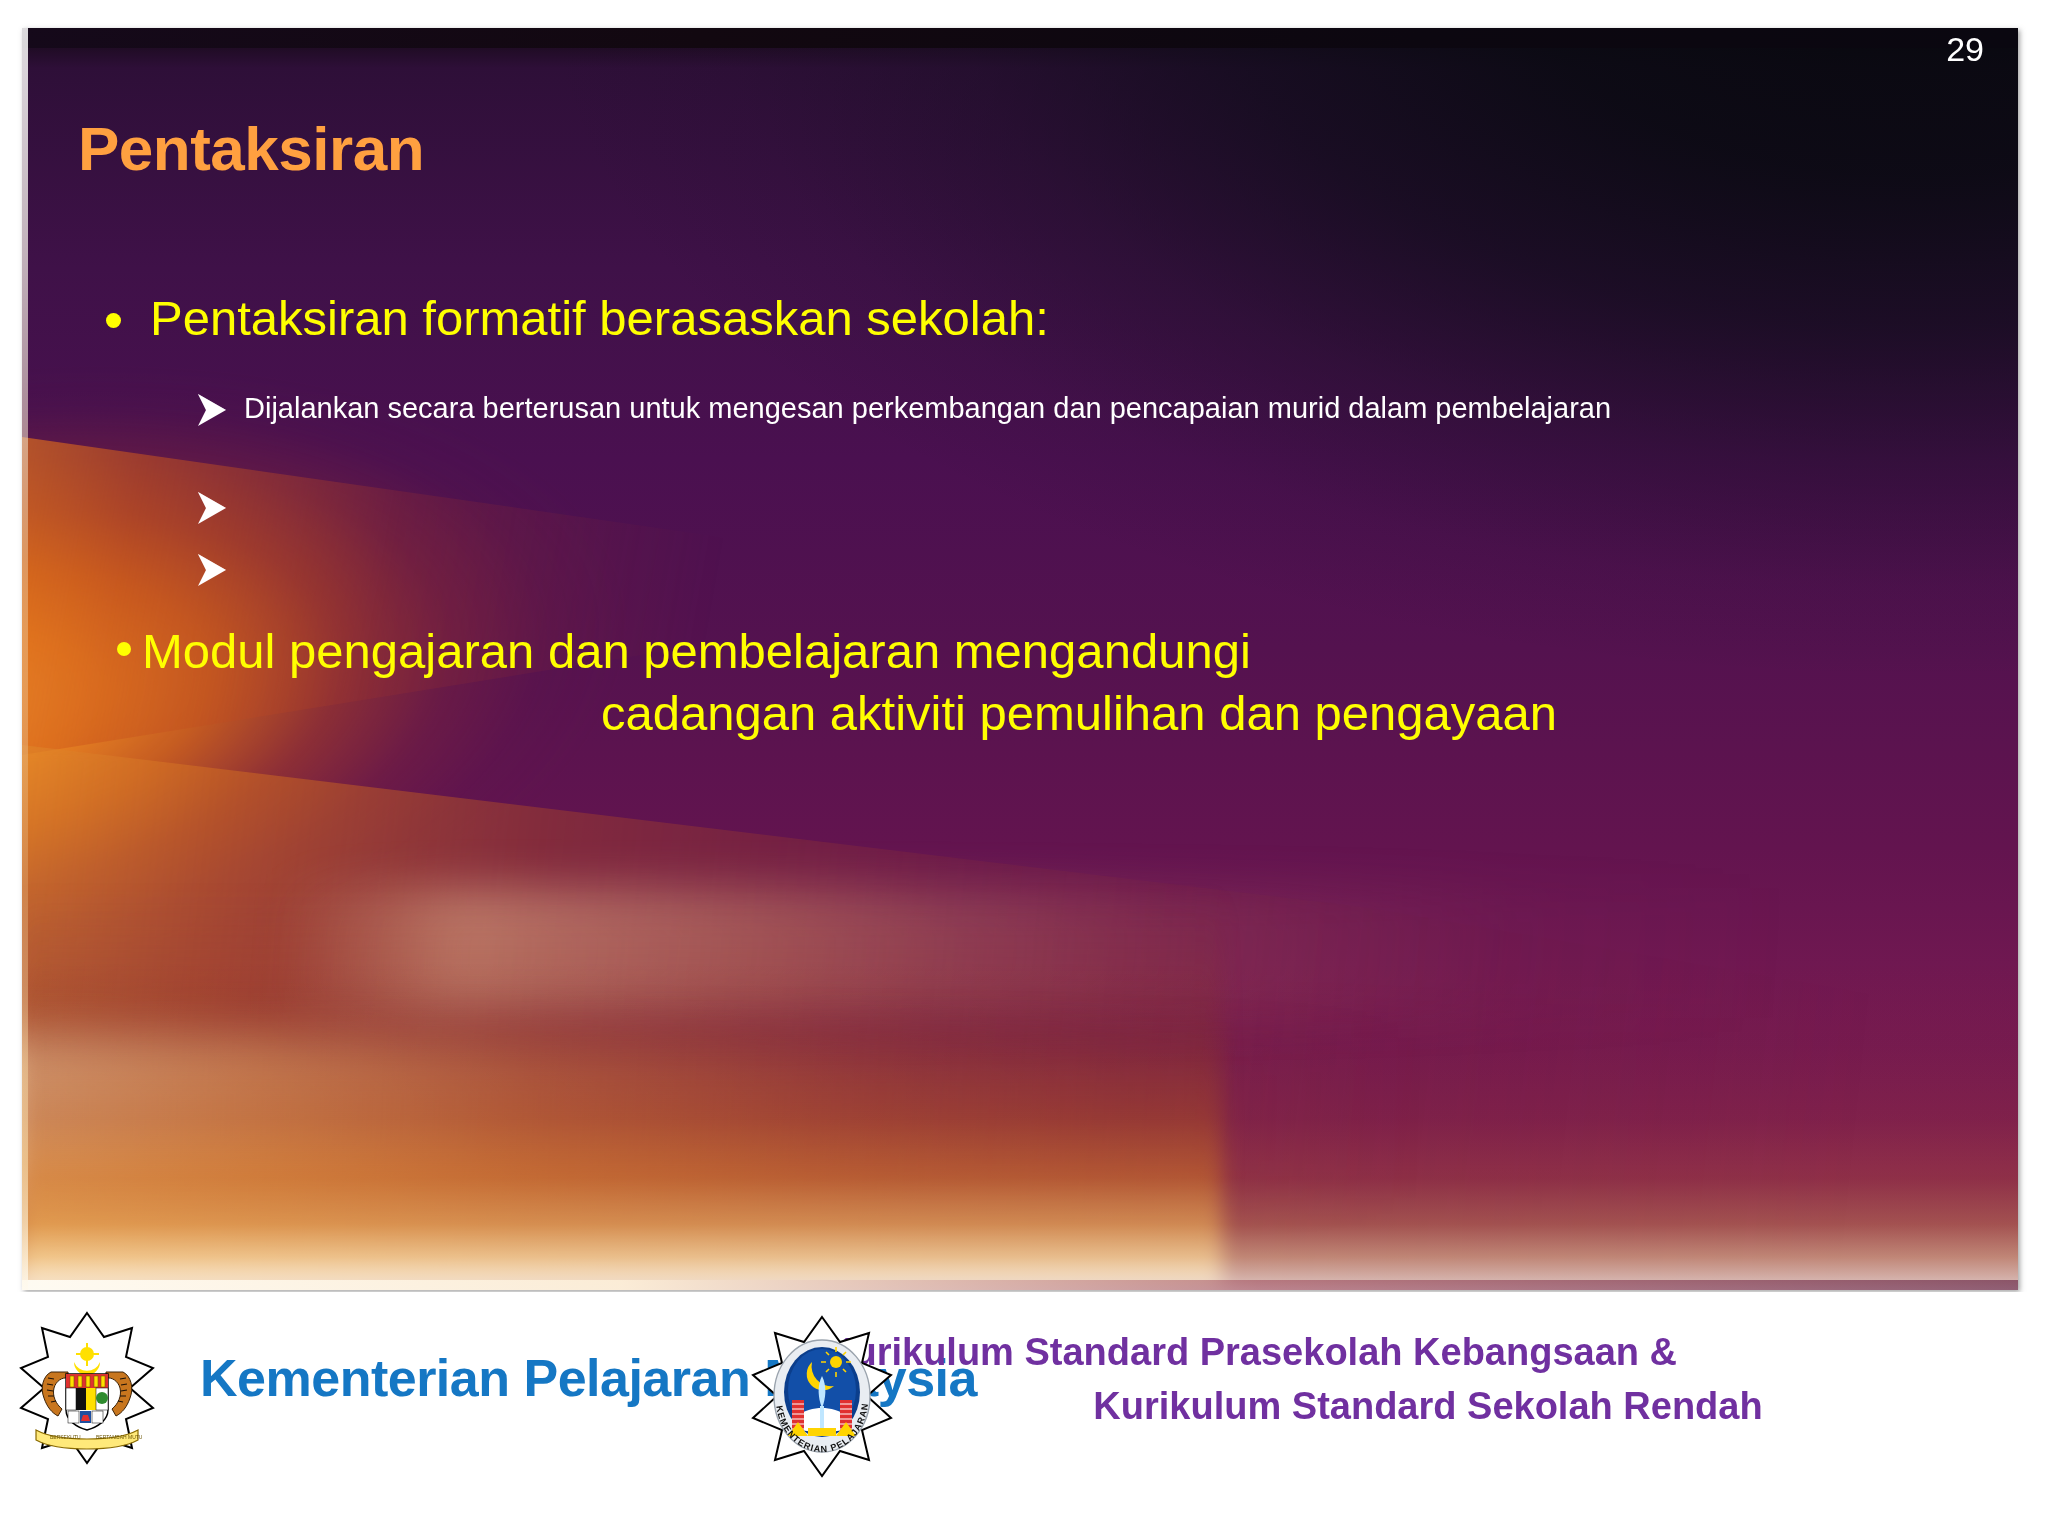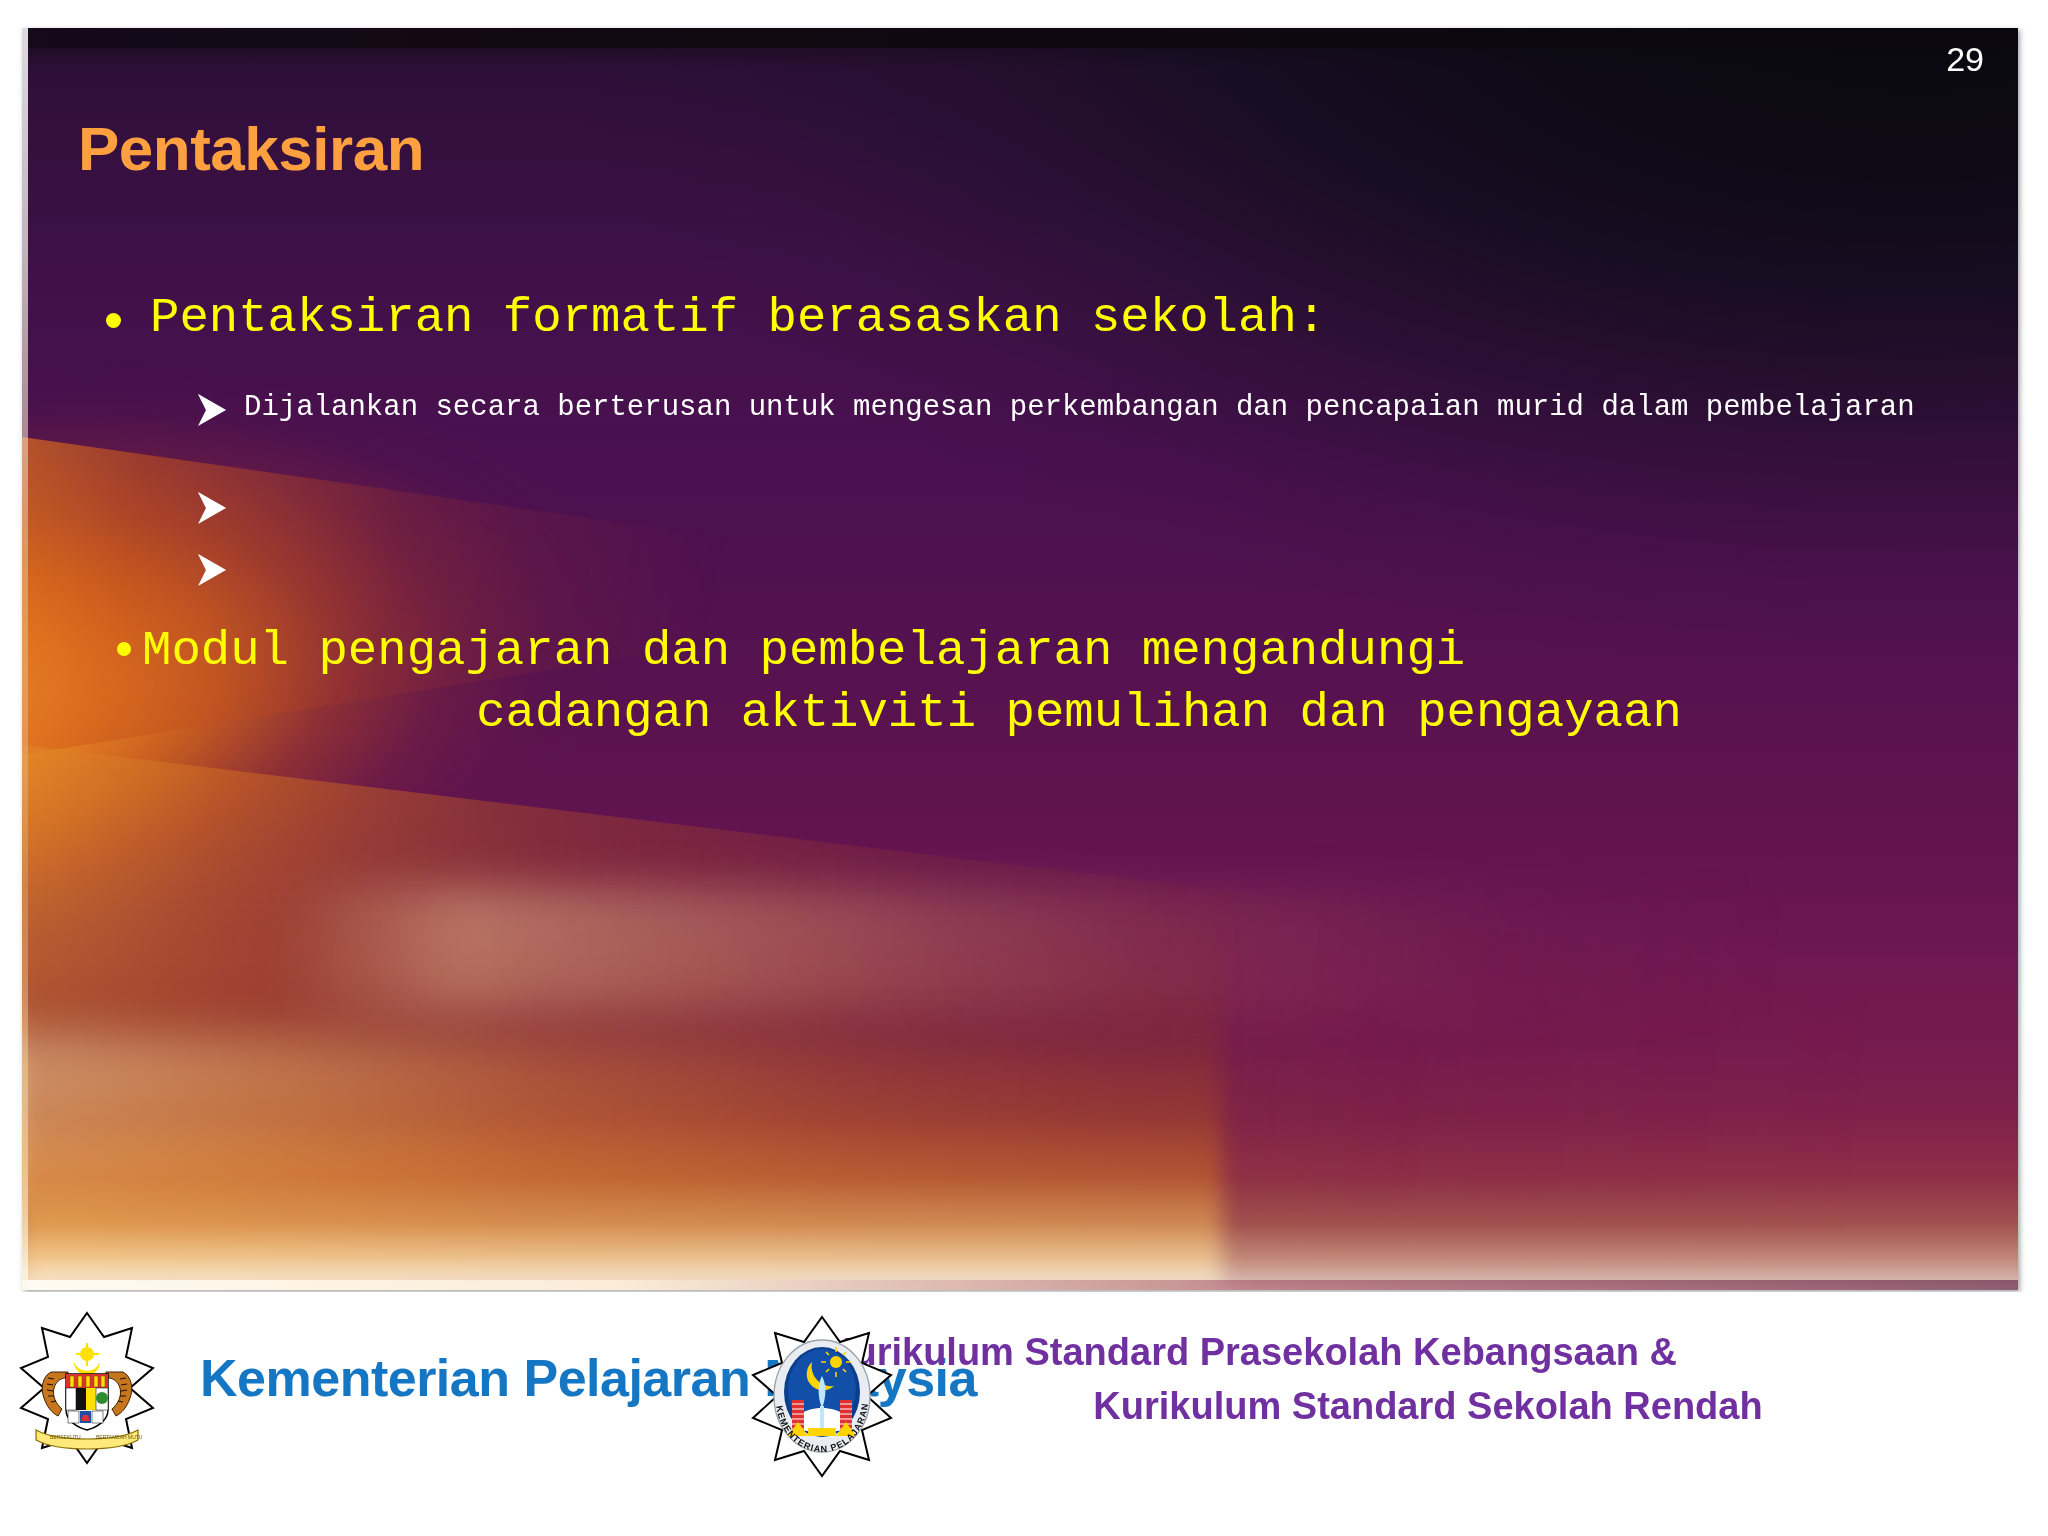--- a/index.html
+++ b/index.html
@@ -213,21 +213,21 @@
       rgba(238,214,176,0.45) 42%,
       rgba(228,176,120,0.4) 68%,
       rgba(246,220,170,0.6) 90%,
       rgba(255,250,238,0.8) 100%);
   }
 
   
   #page-number {
     position: absolute;
     right: 34px;
-    top: 14px;
+    top: 4px;
     color: #ffffff;
     font-size: 34px;
     line-height: 1;
     font-family: "Liberation Sans", sans-serif;
     z-index: 20;
   }
 
   
   #slide-title {
     position: absolute;
@@ -241,21 +241,20 @@
     z-index: 12;
   }
 
   
   #slide-body {
     position: absolute;
     left: 0;
     top: 262px;
     width: 1996px;
     z-index: 14;
-    font-family: Liberation Mono, monospace;
   }
 
   .lvl1 {
     position: relative;
     color: #FFFF00;
     font-size: 49px;
     line-height: 1.18;
     padding-left: 128px;
     margin: 0 0 6px 0;
   }

